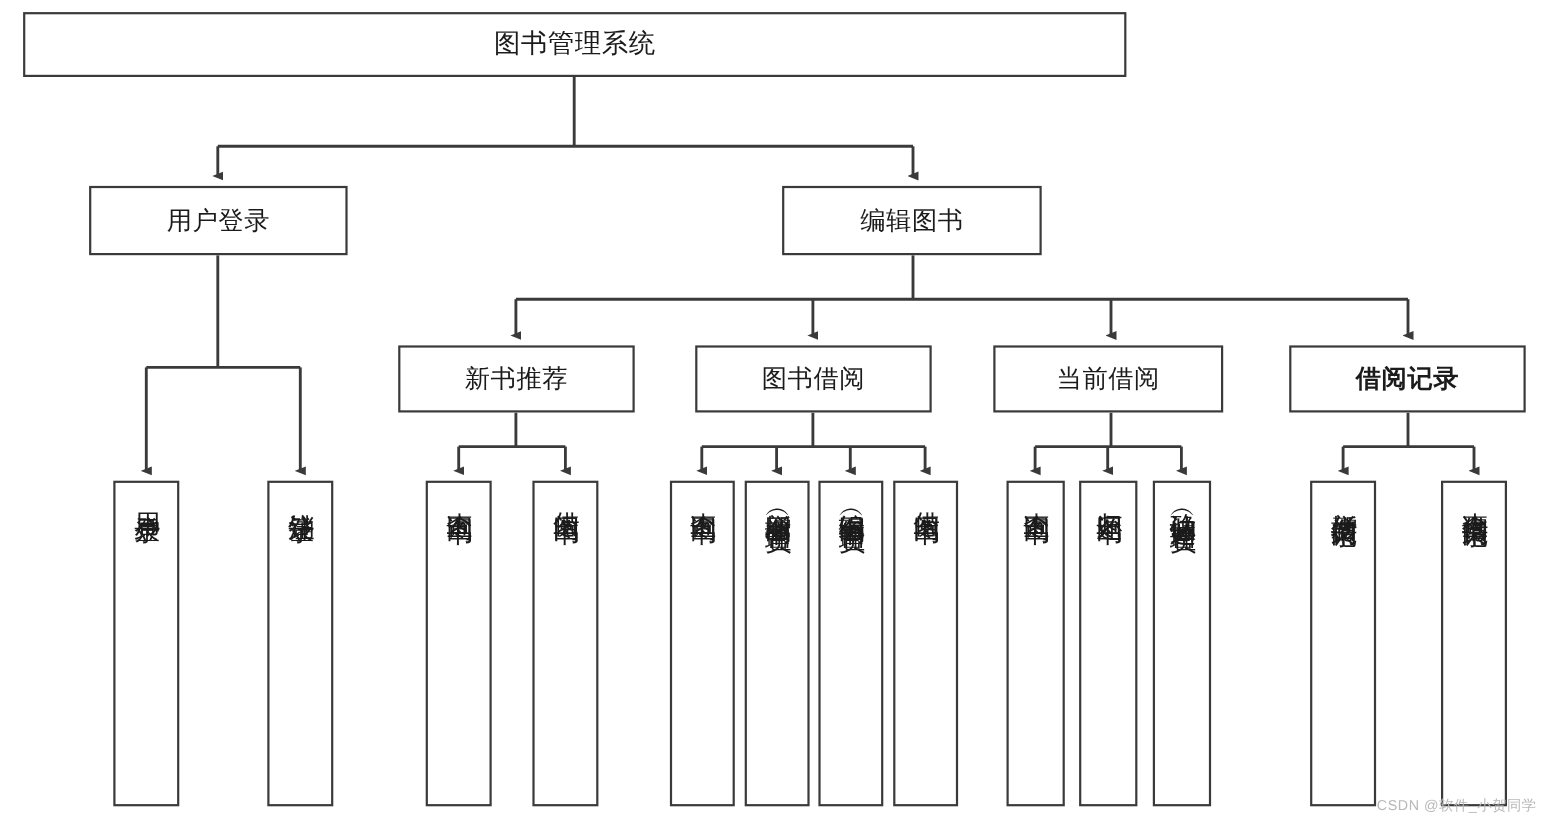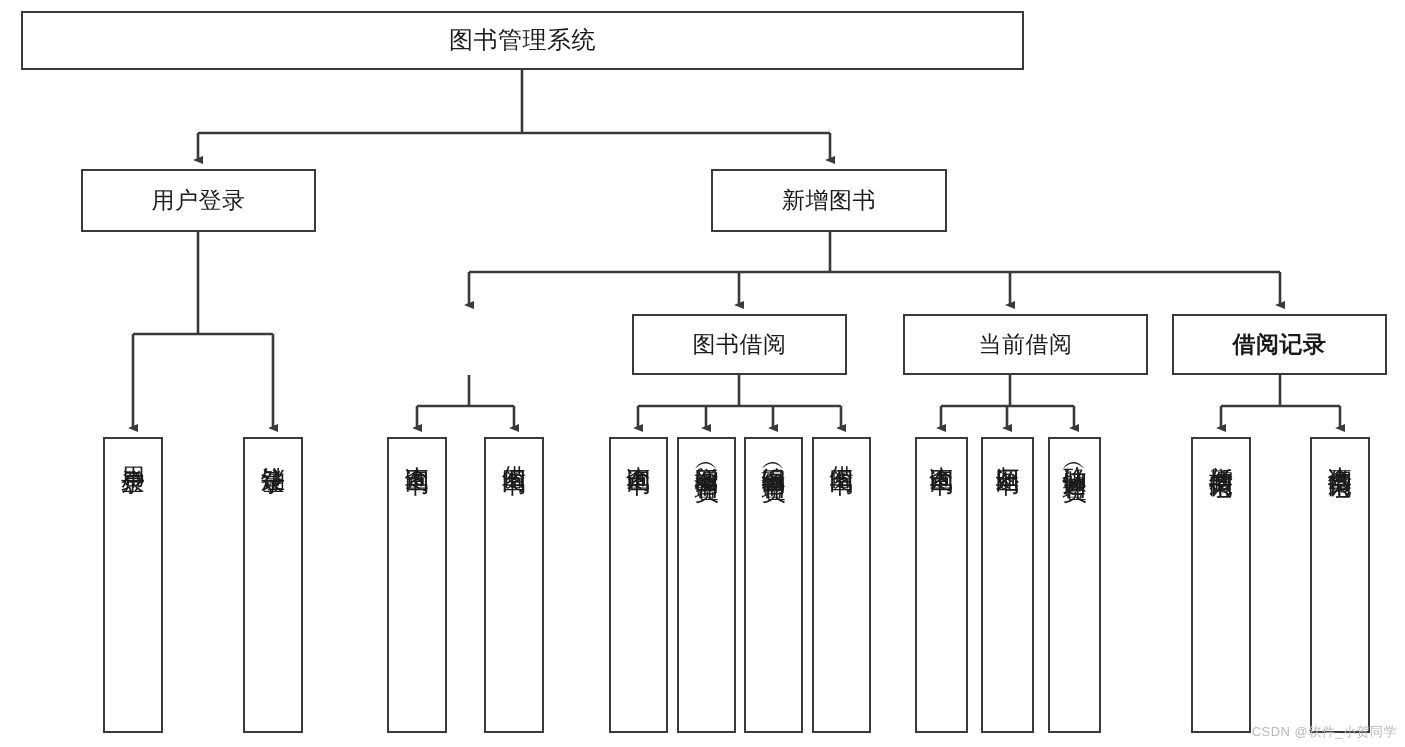--- a/index.html
+++ b/index.html
@@ -127,27 +127,30 @@
   </svg>
 
   <div class="node horizontal root" style="left:21px; top:11px; width:1003px; height:59px;">
     <span class="node-label">图书管理系统</span>
   </div>
 
   <div class="node horizontal" style="left:81px; top:169px; width:235px; height:63px;">
     <span class="node-label">用户登录</span>
   </div>
   <div class="node horizontal" style="left:711px; top:169px; width:236px; height:63px;">
-    <span class="node-label">新增图书</span>
-  </div>
-
+    <span class="node-label">编辑图书</span>
+  </div>
+
+  <div class="node horizontal" style="left:362px; top:314px; width:215px; height:61px;">
+    <span class="node-label">新书推荐</span>
+  </div>
   <div class="node horizontal" style="left:632px; top:314px; width:215px; height:61px;">
     <span class="node-label">图书借阅</span>
   </div>
-  <div class="node horizontal" style="left:903px; top:314px; width:245px; height:61px;justify-content:center;">
+  <div class="node horizontal" style="left:903px; top:314px; width:209px; height:61px;justify-content:center;">
     <span class="node-label">当前借阅</span>
   </div>
   <div class="node horizontal" style="left:1172px; top:314px; width:215px; height:61px;font-weight:bold;">
     <span class="node-label">借阅记录</span>
   </div>
 
   <div class="node vertical" style="left:103px; top:437px; width:60px; height:296px;">
     <span class="node-label">用户登录</span>
   </div>
   <div class="node vertical" style="left:243px; top:437px; width:60px; height:296px;">

